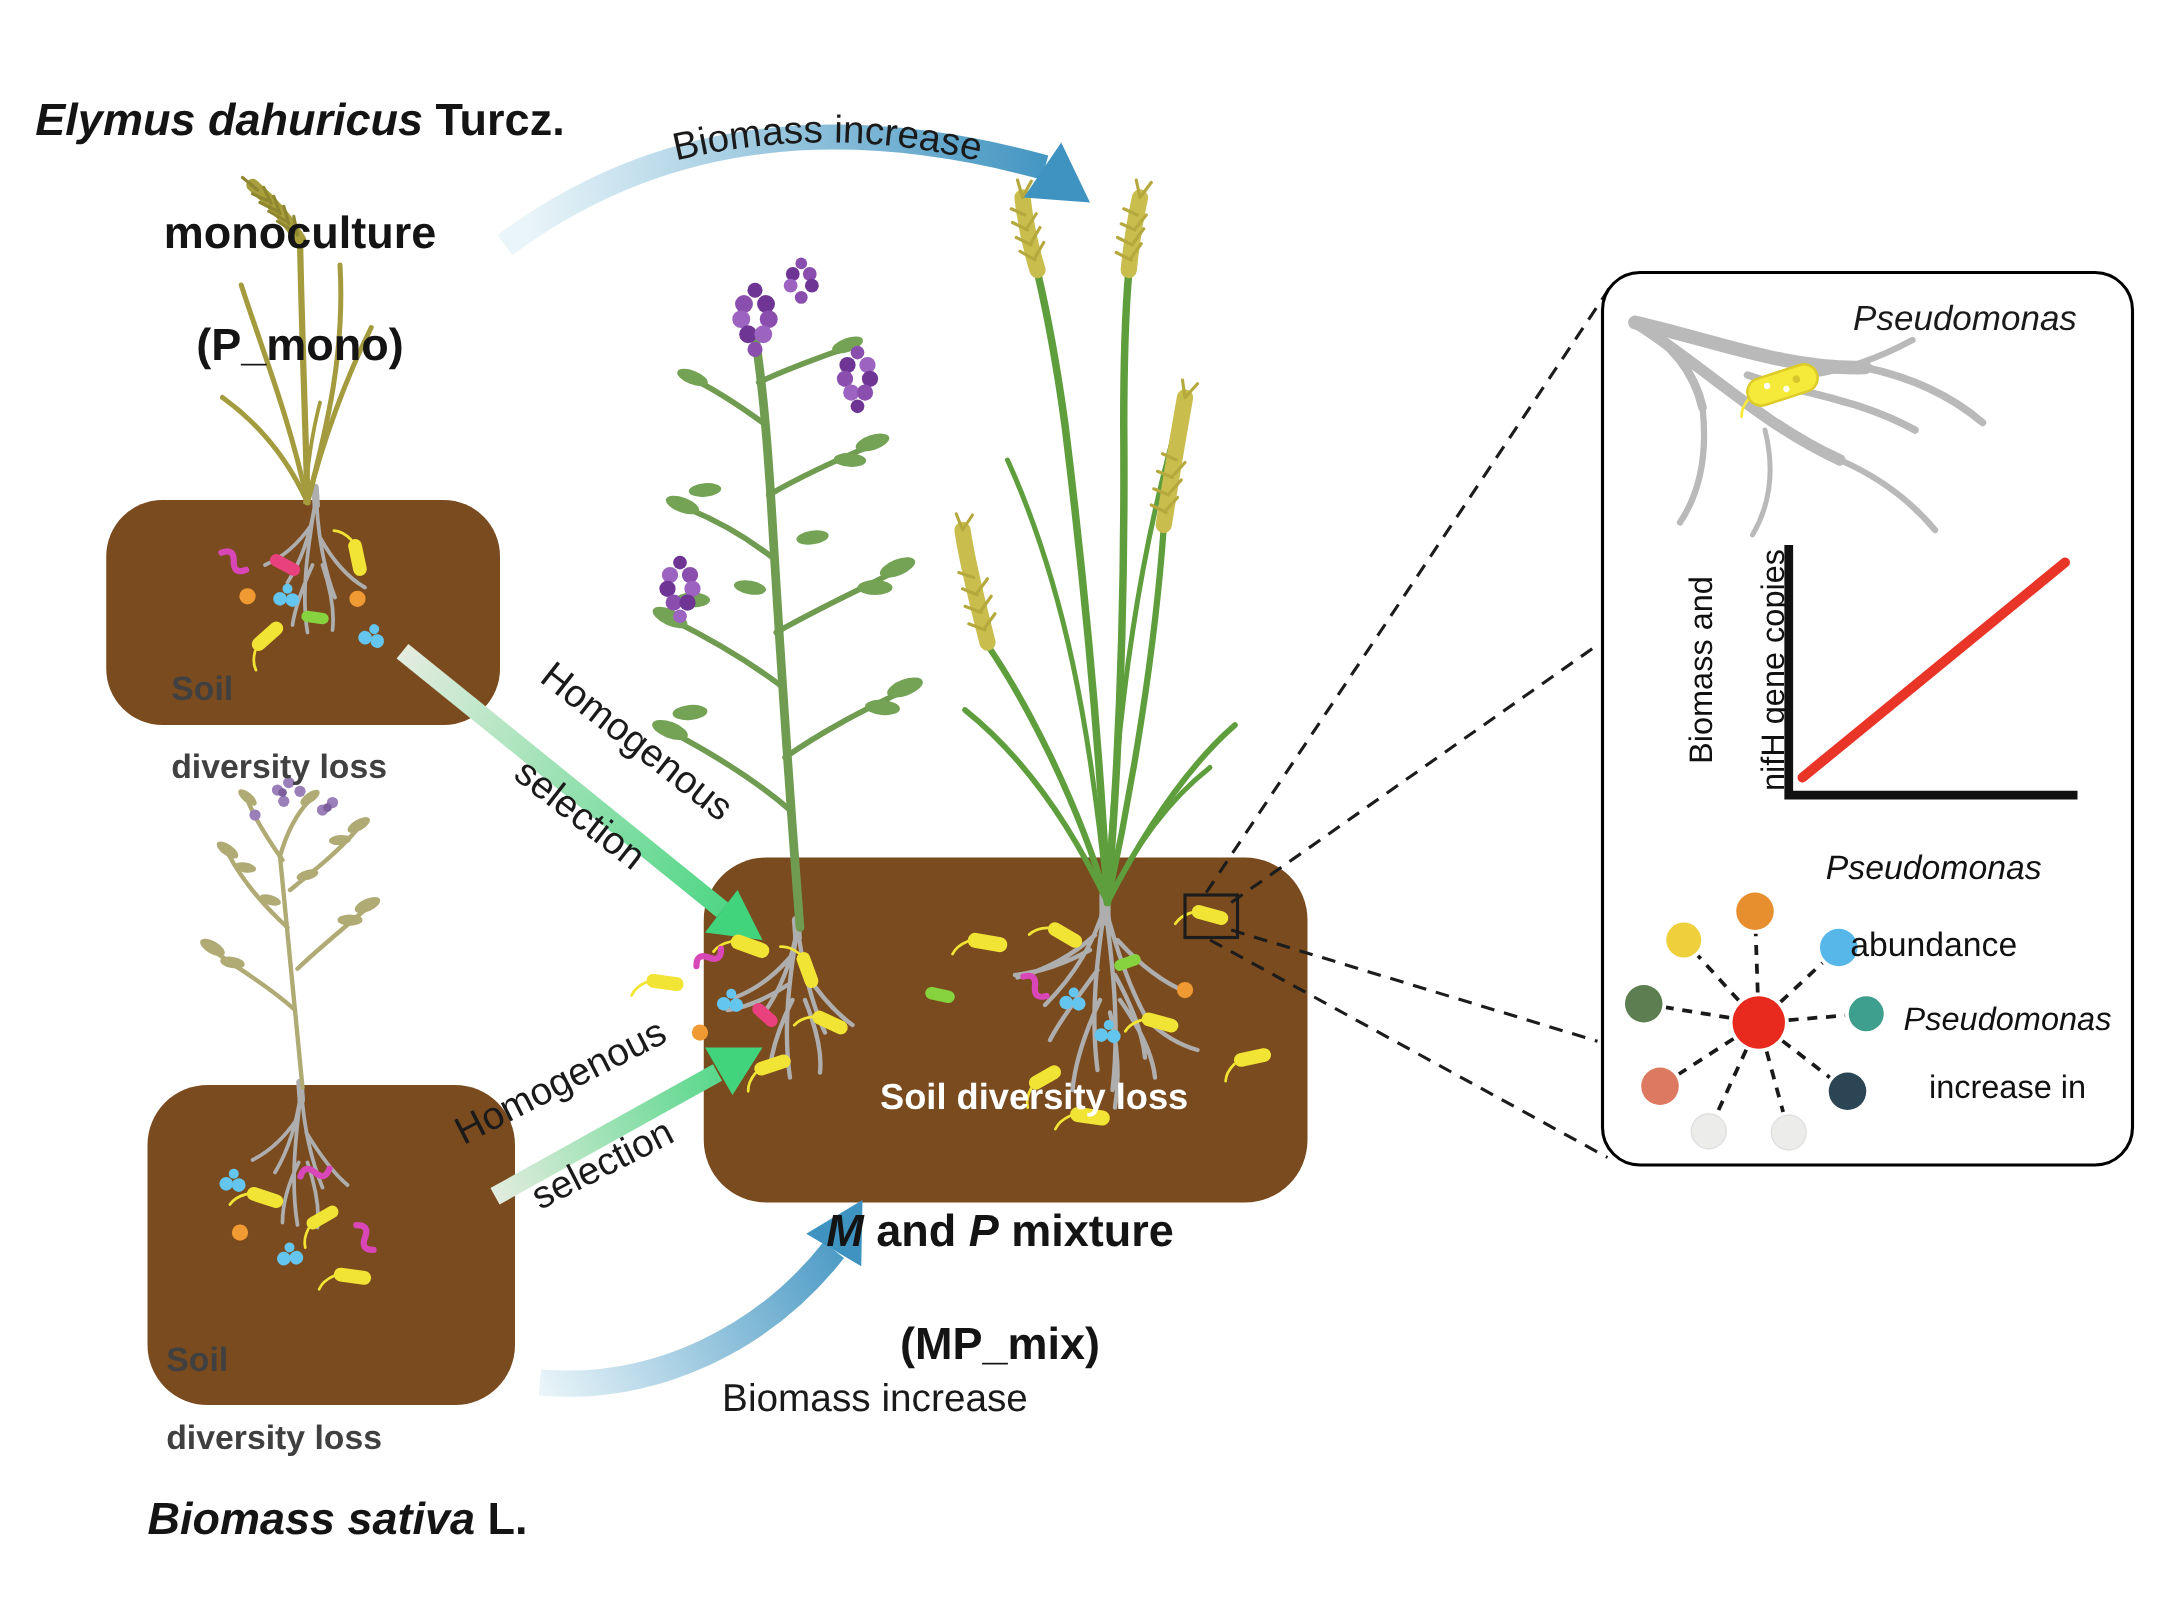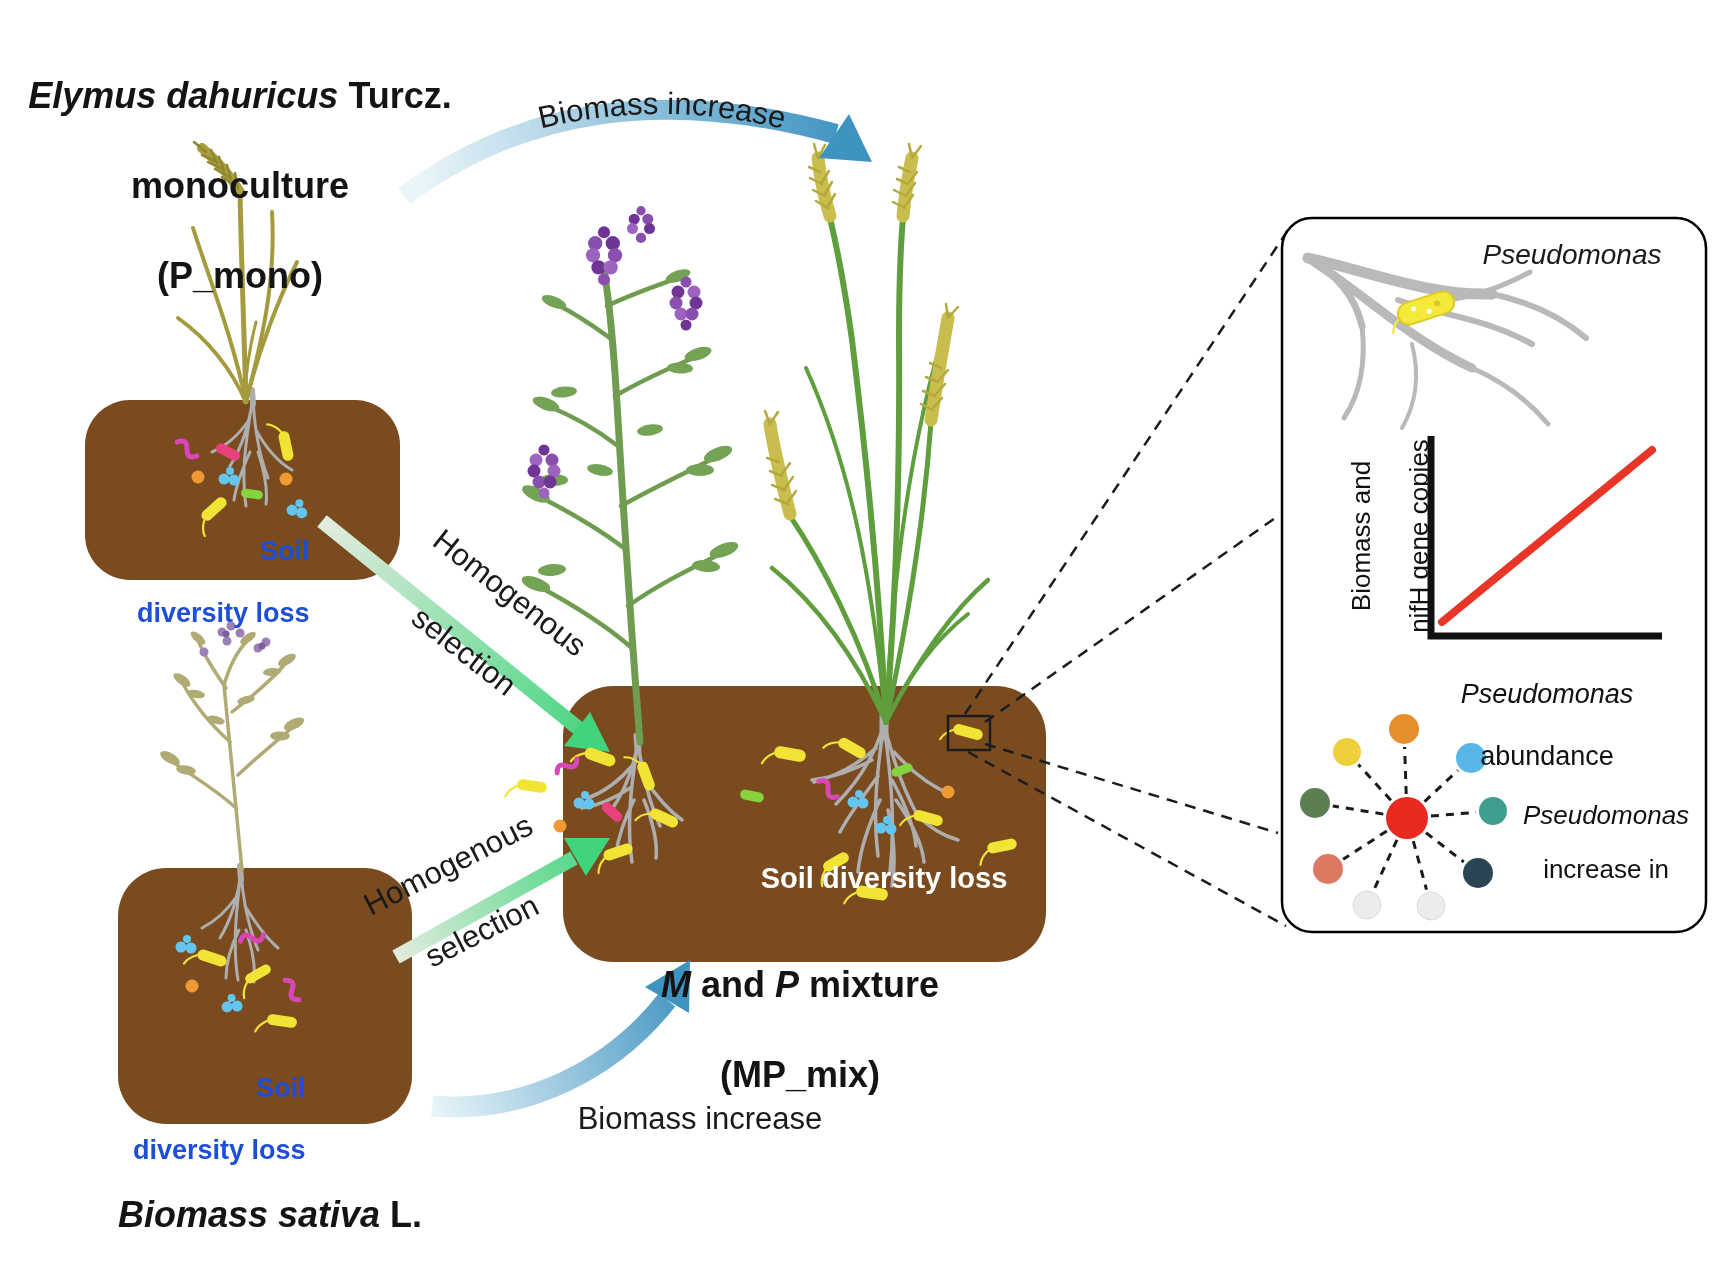--- a/index.html
+++ b/index.html
@@ -3,22 +3,22 @@
 <meta charset="utf-8">
 <style>
   html,body{margin:0;padding:0;background:#ffffff;}
   .stage{position:relative;width:1728px;height:1286px;background:#ffffff;overflow:hidden;
          font-family:"Liberation Sans",sans-serif;color:#1a1a1a;}
   .stage svg.art{position:absolute;left:0;top:0;}
   .t{position:absolute;white-space:pre-line;}
   .ctr{transform:translate(-50%,-50%);}
   .title{font-weight:700;font-size:36px;line-height:45px;text-align:center;color:#141414;}
   .title .it{font-style:italic;}
-  .soil-label{color:#1d4ed8;font-weight:700;font-size:27px;line-height:31px;text-align:right;}
-  .soil-label-c{color:#ffffff;font-weight:700;font-size:29px;text-align:center;width:360px;}
+  .soil-label{color:#404040;font-weight:700;font-size:27px;line-height:31px;text-align:left;}
+  .soil-label-c{color:#ffffff;font-weight:700;font-size:29px;width:360px;}
   .arrowlab{font-size:31px;line-height:37px;text-align:center;color:#1a1a1a;}
   .panel-title{font-style:italic;font-size:28px;color:#1a1a1a;text-align:center;}
   .axis-lab{font-size:26px;line-height:29px;text-align:center;color:#111;}
   .axis-lab .it{font-style:italic;}
   .net-lab{font-size:26px;line-height:27px;text-align:center;color:#111;}
   .net-lab .it{font-style:italic;}
   svg text.curved{font-family:"Liberation Sans",sans-serif;font-size:31px;fill:#1a1a1a;}
 </style>
 </head>
 <body>

